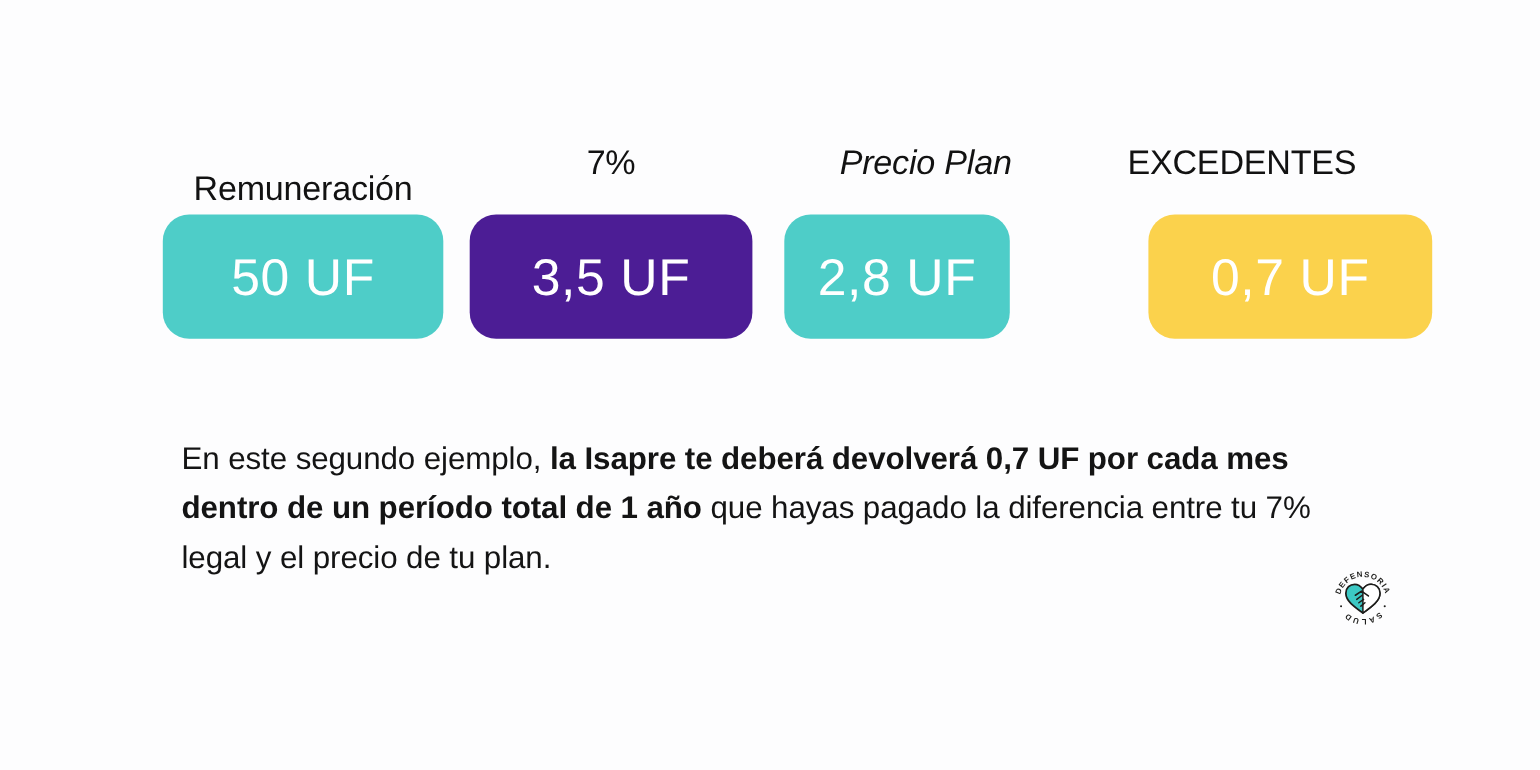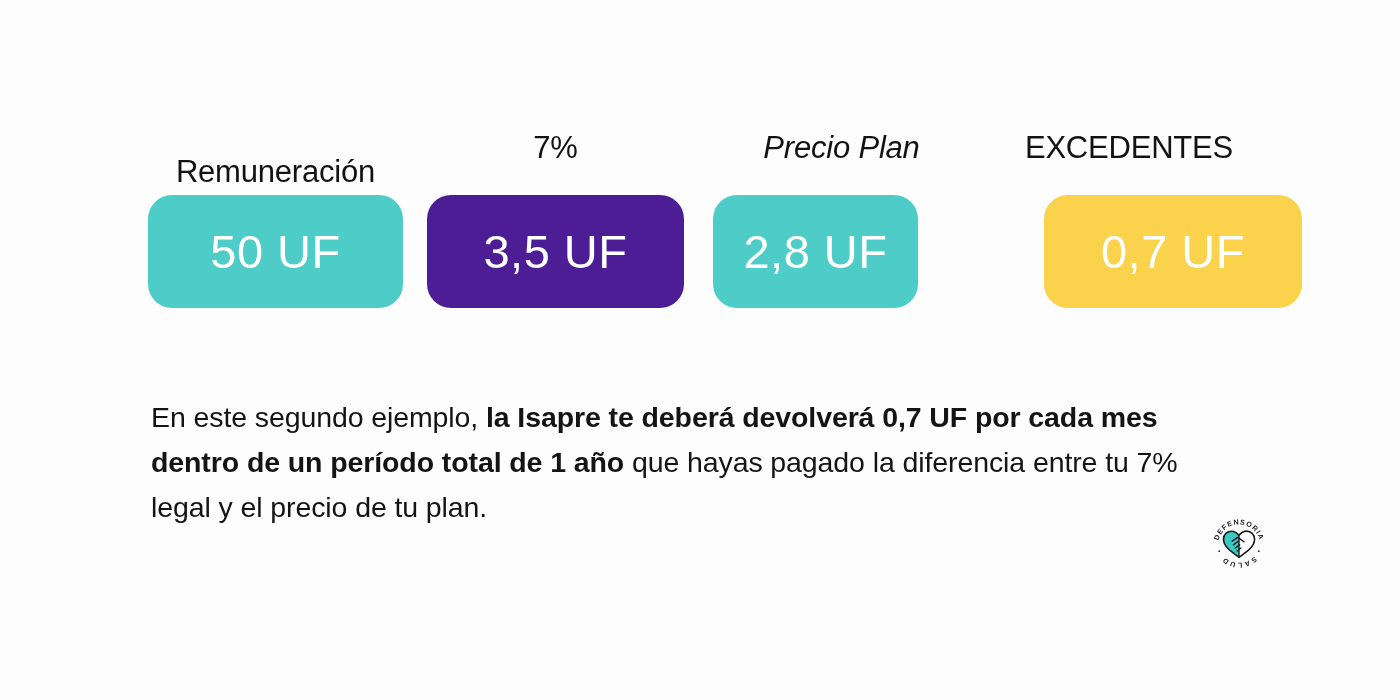--- a/index.html
+++ b/index.html
@@ -67,21 +67,21 @@
     font-weight: 400;
     color: #ffffff;
     letter-spacing: 0.5px;
     line-height: 1;
     white-space: nowrap;
   }
 
   
   .body-copy {
     position: absolute;
-    left: 151px;
+    left: 165px;
     top: 366px;
     width: 1060px;
     font-size: 28.5px;
     line-height: 45px;
     color: #141414;
     font-weight: 400;
     letter-spacing: -0.1px;
   }
   .body-copy b {
     font-weight: 700;

